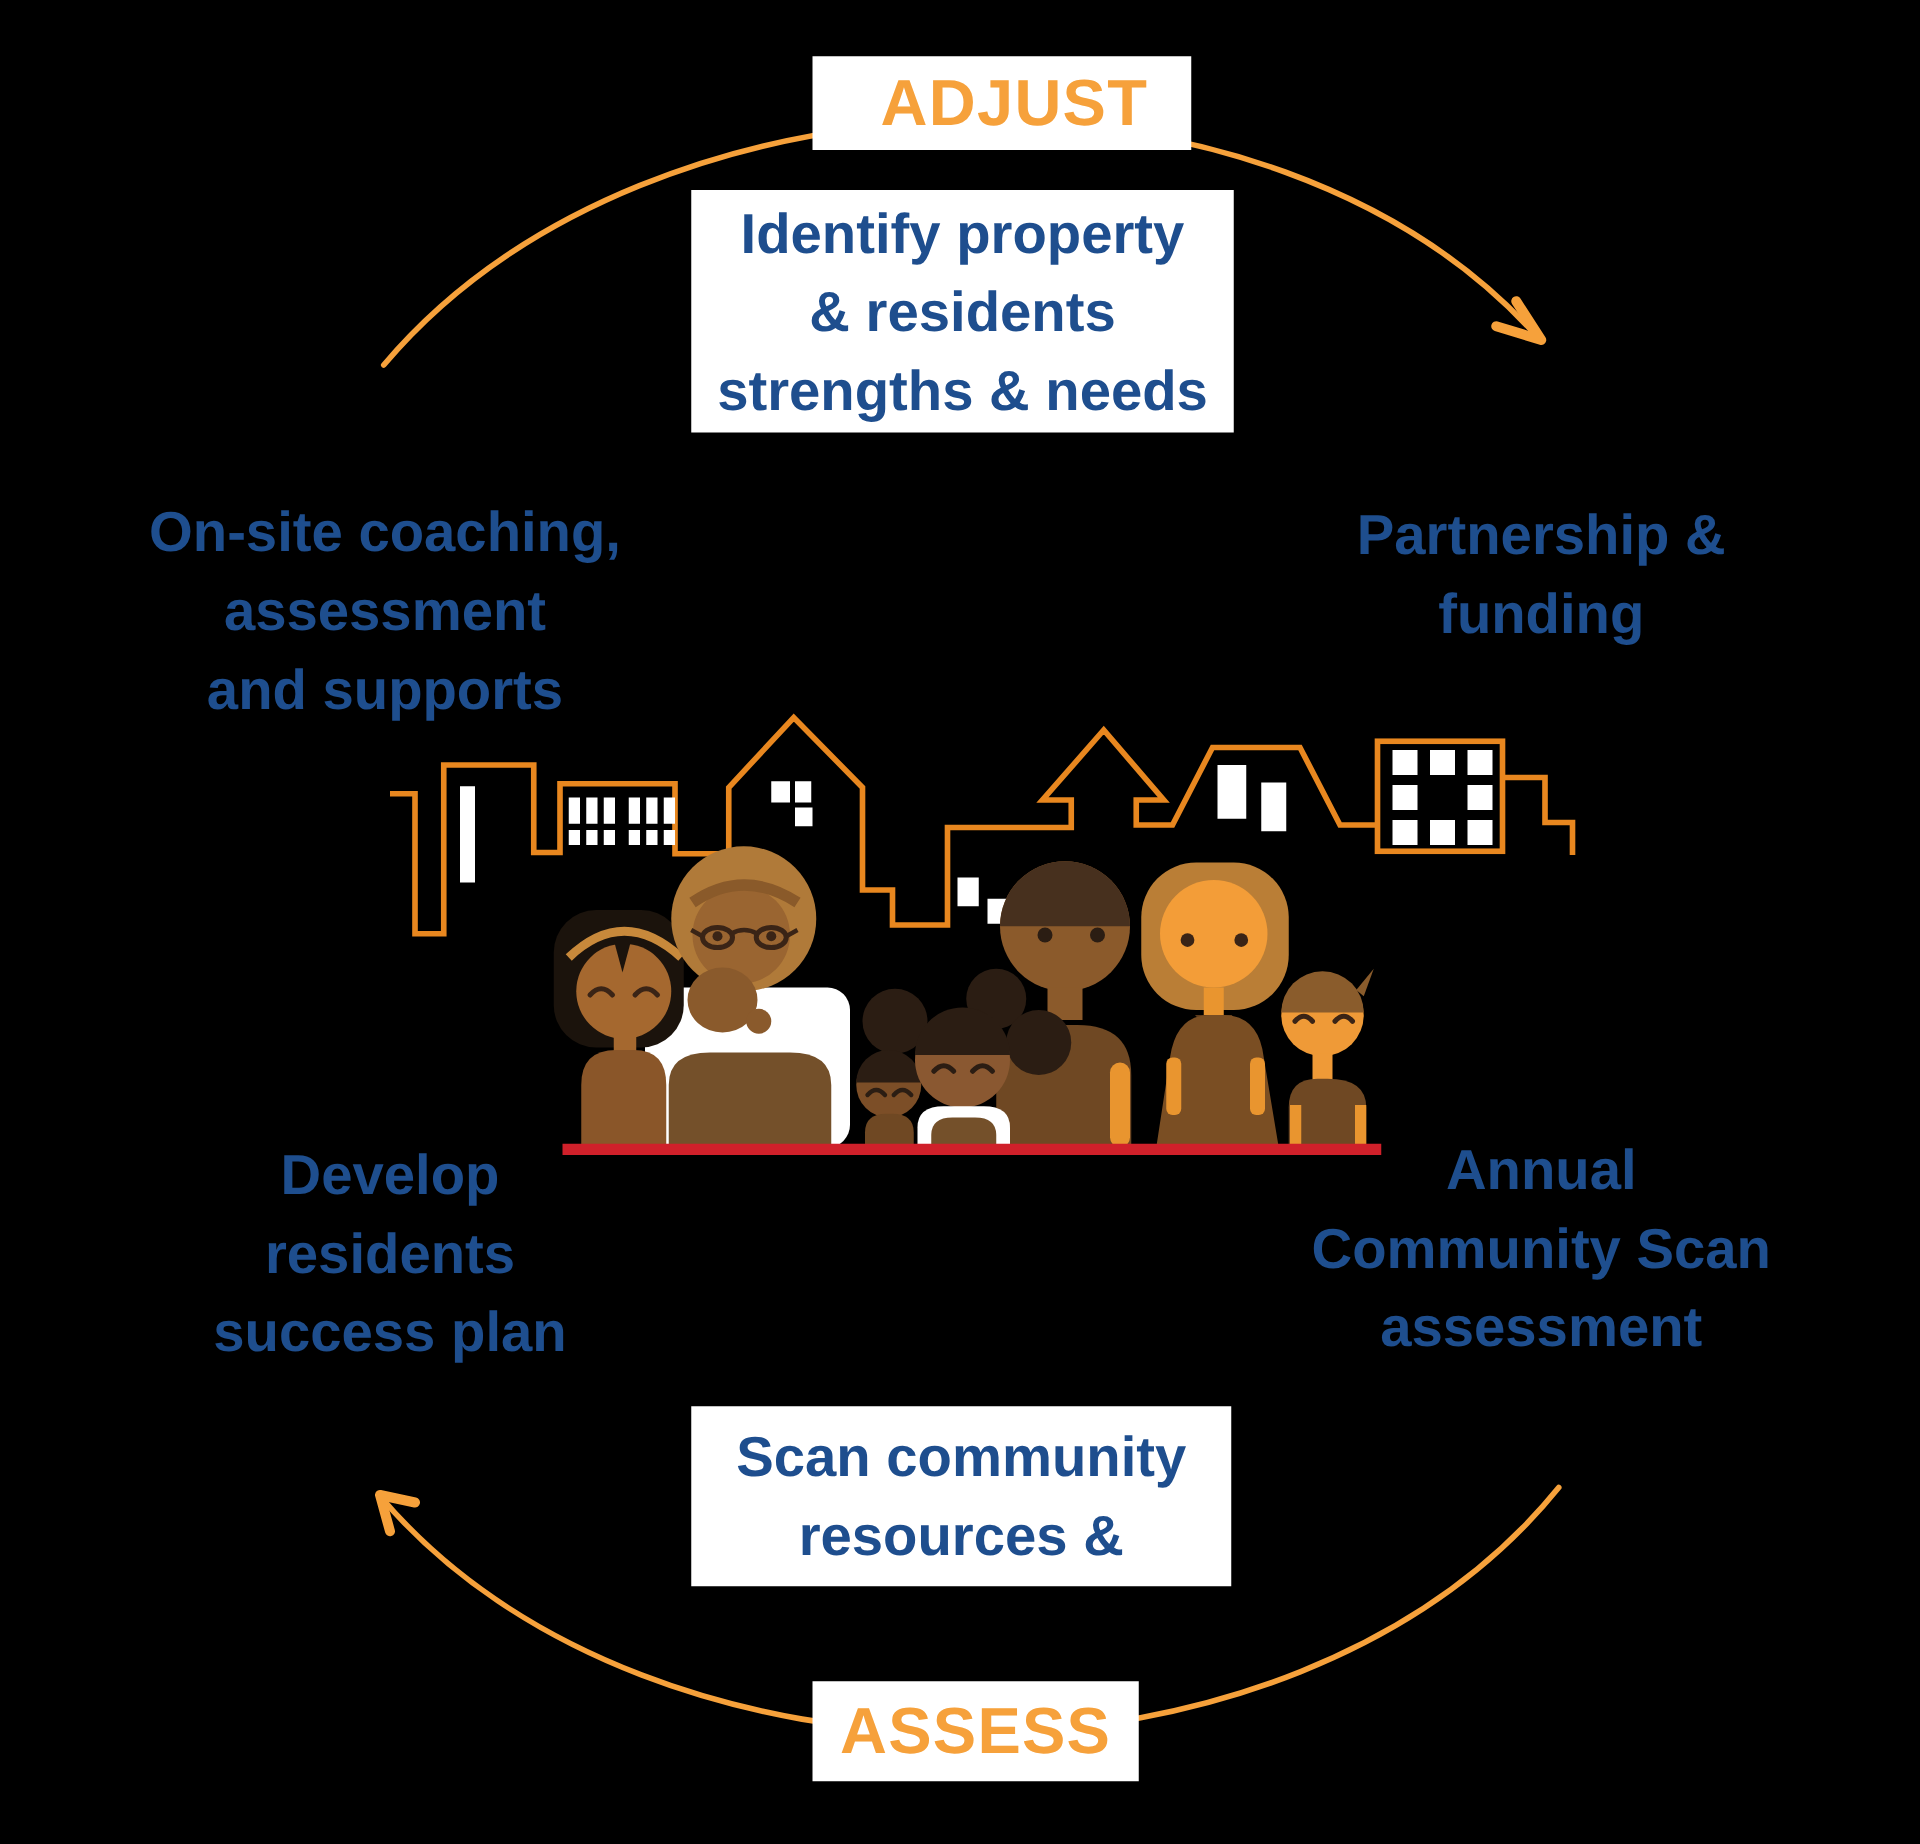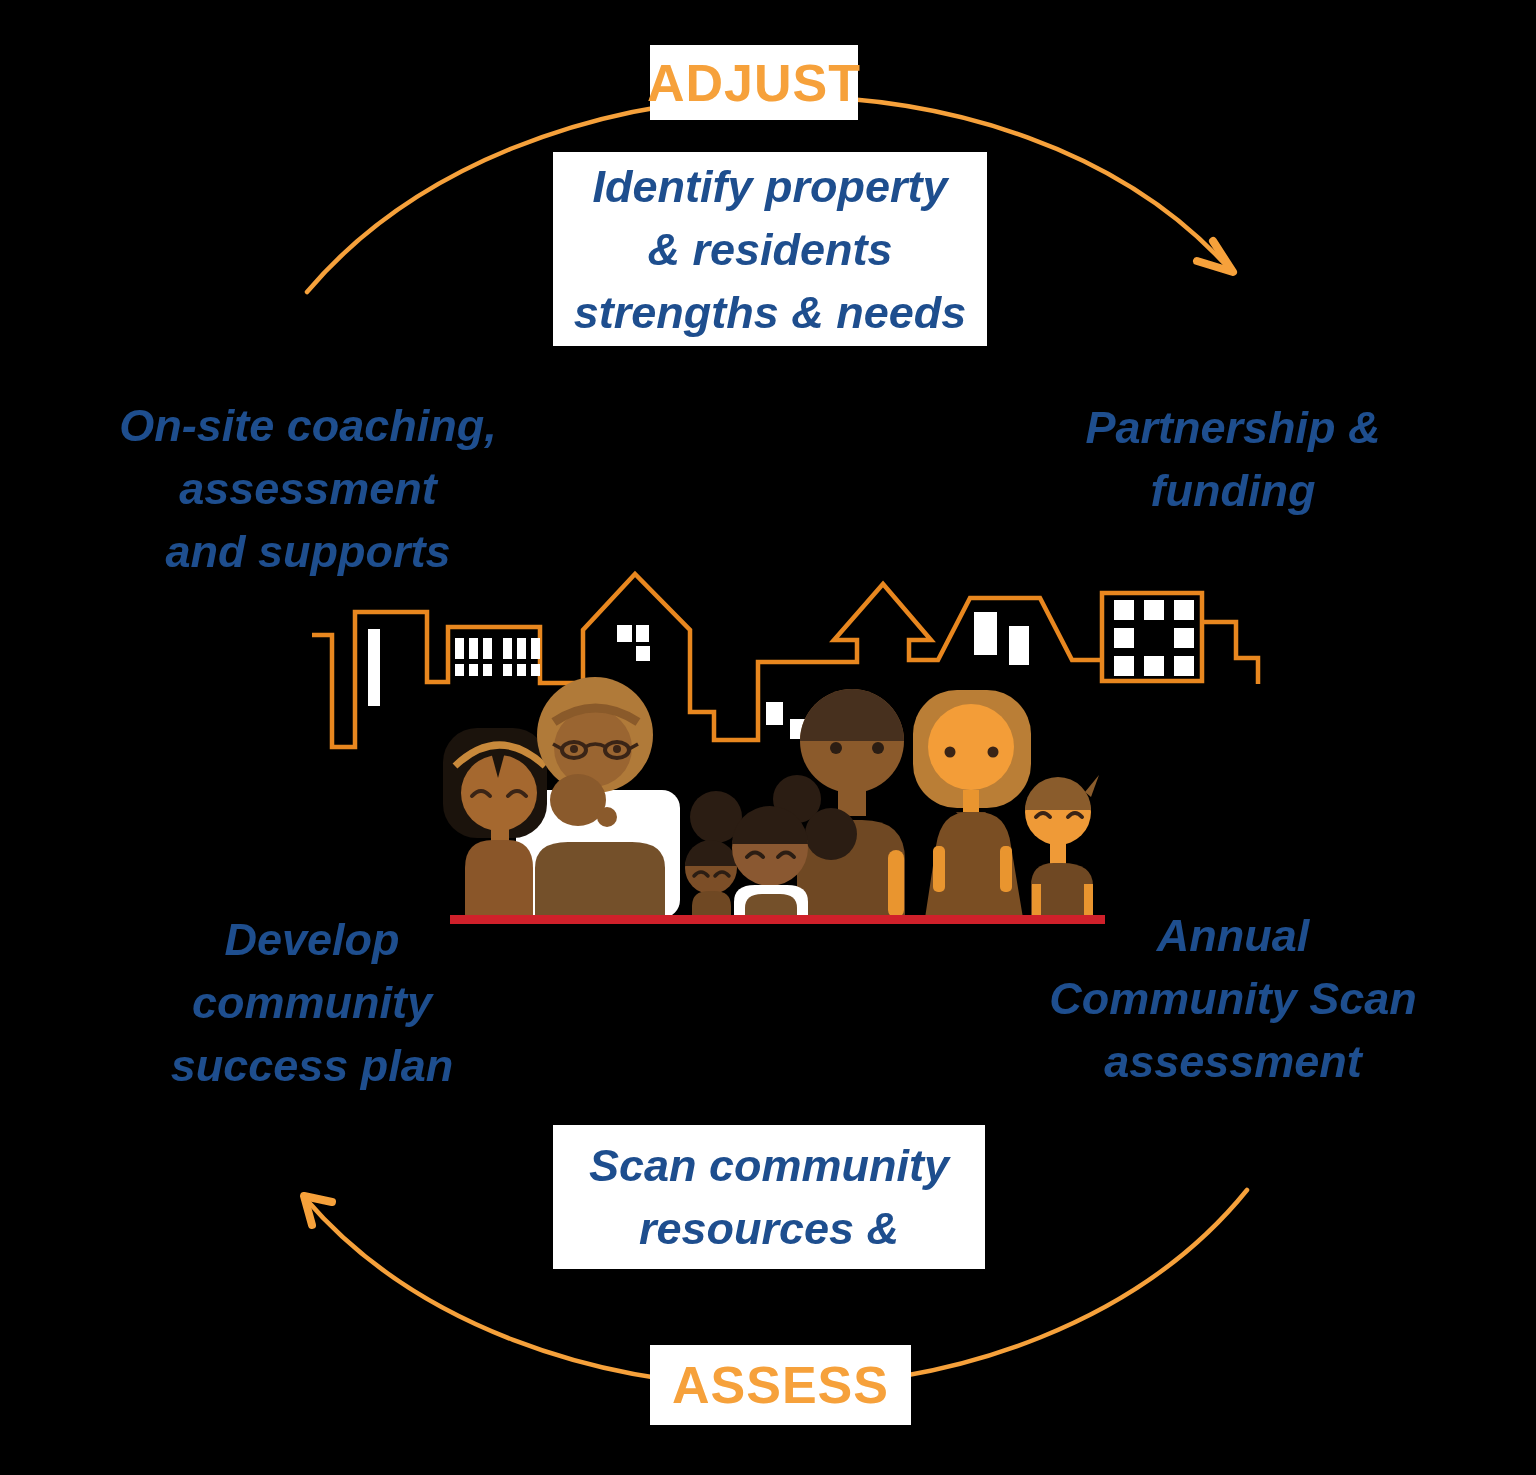--- a/index.html
+++ b/index.html
@@ -9,21 +9,21 @@
   }
   .layer{position:absolute;left:0;top:0;}
   .arrow-layer{z-index:0;}
   .art-layer{z-index:1;}
   .box{
     position:absolute;background:#FFFFFF;z-index:2;
     display:flex;flex-direction:column;align-items:center;justify-content:center;
   }
   .free{position:absolute;z-index:2;text-align:center;}
   .blue-line{
-    color:#1E4E8E;font-size:45px;line-height:63px;white-space:nowrap;font-style:italic;
+    color:#1E4E8E;font-size:45px;line-height:63px;white-space:nowrap;
   }
   .tag-text{color:#F6A13B;font-size:52px;letter-spacing:1px;line-height:1;}
 </style>
 </head>
 <body>
 
 <div class="canvas">
 
   <svg class="layer arrow-layer" width="1536" height="1475" viewBox="0 0 1536 1475">
     <g fill="none" stroke="#F6A13B" stroke-linecap="round" stroke-linejoin="round">
@@ -153,21 +153,21 @@
         <rect x="1050" y="843" width="16" height="24" fill="#EF9A37"></rect>
         <path d="M1031 918 V886 Q1031 863 1054 863 H1062 Q1093 863 1093 886 V918 Z" fill="#6F4823"></path>
         <rect x="1032" y="884" width="9" height="34" fill="#E9952F"></rect>
         <rect x="1084" y="884" width="9" height="34" fill="#E9952F"></rect>
       </g>
 
       <rect x="450" y="915" width="655" height="9" fill="#D0202A"></rect>
     </g>
   </svg>
 
-  <div class="box" style="left:650px;top:45px;width:208px;height:75px;">
+  <div class="box" style="left:650px;top:45px;width:283px;height:75px;padding-left:20px;">
     <span class="tag-text">ADJUST</span>
   </div>
 
   <div class="box" style="left:553px;top:152px;width:434px;height:194px;">
     <div class="blue-line">Identify property</div>
     <div class="blue-line">&amp; residents</div>
     <div class="blue-line">strengths &amp; needs</div>
   </div>
 
   <div class="free" style="left:1003px;top:396px;width:460px;">
@@ -182,21 +182,21 @@
   </div>
 
   <div class="free" style="left:1003px;top:904px;width:460px;">
     <div class="blue-line">Annual</div>
     <div class="blue-line">Community Scan</div>
     <div class="blue-line">assessment</div>
   </div>
 
   <div class="free" style="left:82px;top:908px;width:460px;">
     <div class="blue-line">Develop</div>
-    <div class="blue-line">community</div>
+    <div class="blue-line">residents</div>
     <div class="blue-line">success plan</div>
   </div>
 
   <div class="box" style="left:553px;top:1125px;width:432px;height:144px;">
     <div class="blue-line">Scan community</div>
     <div class="blue-line">resources &amp;</div>
   </div>
 
   <div class="box" style="left:650px;top:1345px;width:261px;height:80px;">
     <span class="tag-text">ASSESS</span>

